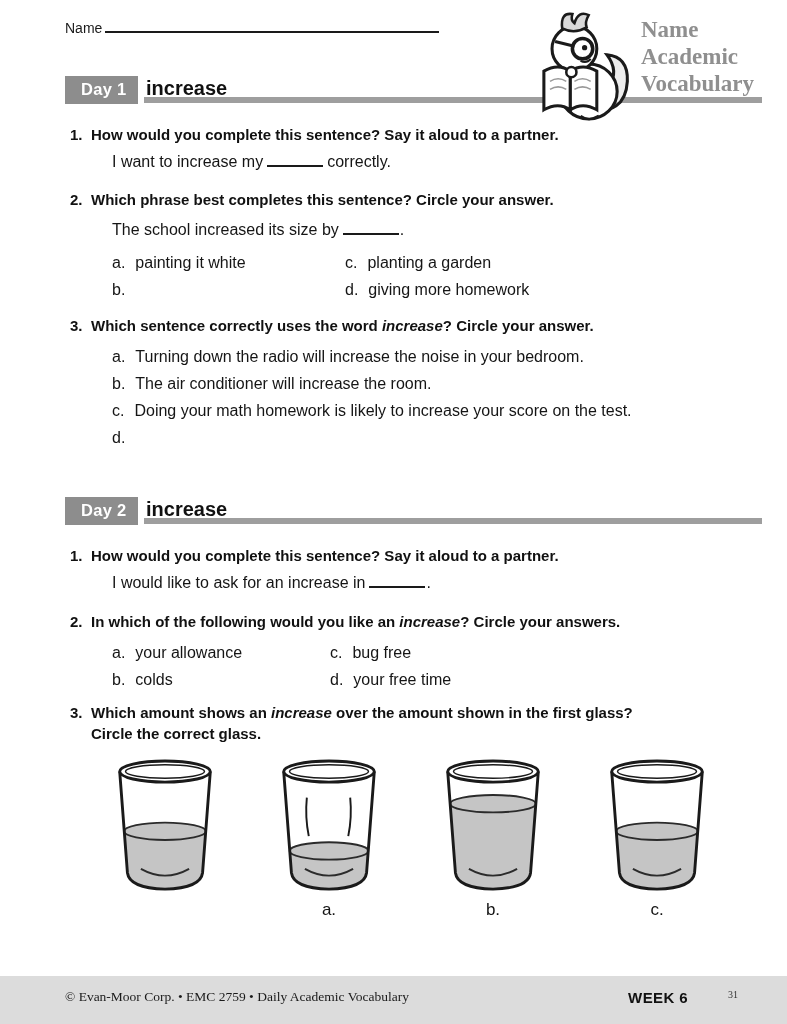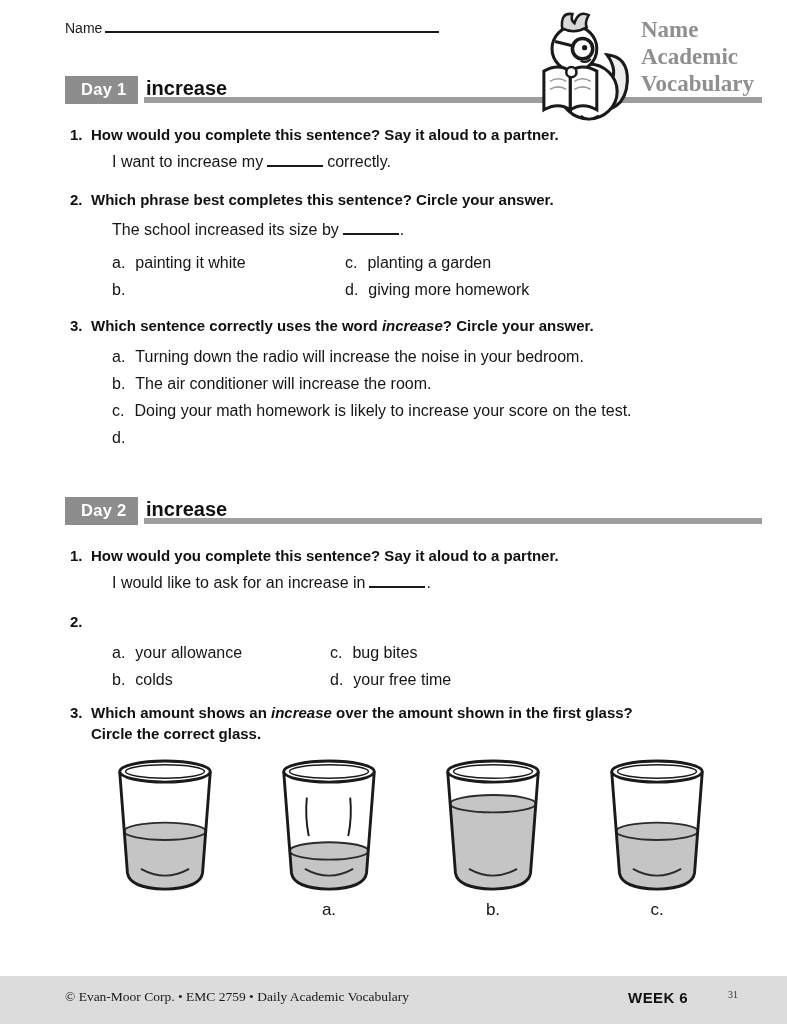--- a/index.html
+++ b/index.html
@@ -144,29 +144,30 @@
 <div class="q" style="top:545px;">
   <span class="qnum">1.</span>
   <span class="qtext">How would you complete this sentence? Say it aloud to a partner.</span>
 </div>
 <div class="sentence" style="top:573px;">
   <span>I would like to ask for an increase in</span><span class="blank tight"></span><span>.</span>
 </div>
 
 <div class="q" style="top:611px;">
   <span class="qnum">2.</span>
+  <span class="qtext"><span>In which of the following would you like an </span><span class="it">increase</span><span>? Circle your answers.</span></span>
 </div>
 <div class="options optgrid2" style="top:639px;">
   <div class="opt">
       <span>a.</span>
       <span>your allowance</span>
     </div>
   <div class="opt">
       <span>c.</span>
-      <span>bug bites</span>
+      <span>bug free</span>
     </div>
   <div class="opt">
       <span>b.</span>
       <span>colds</span>
     </div>
   <div class="opt">
       <span>d.</span>
       <span>your free time</span>
     </div>
 </div>

